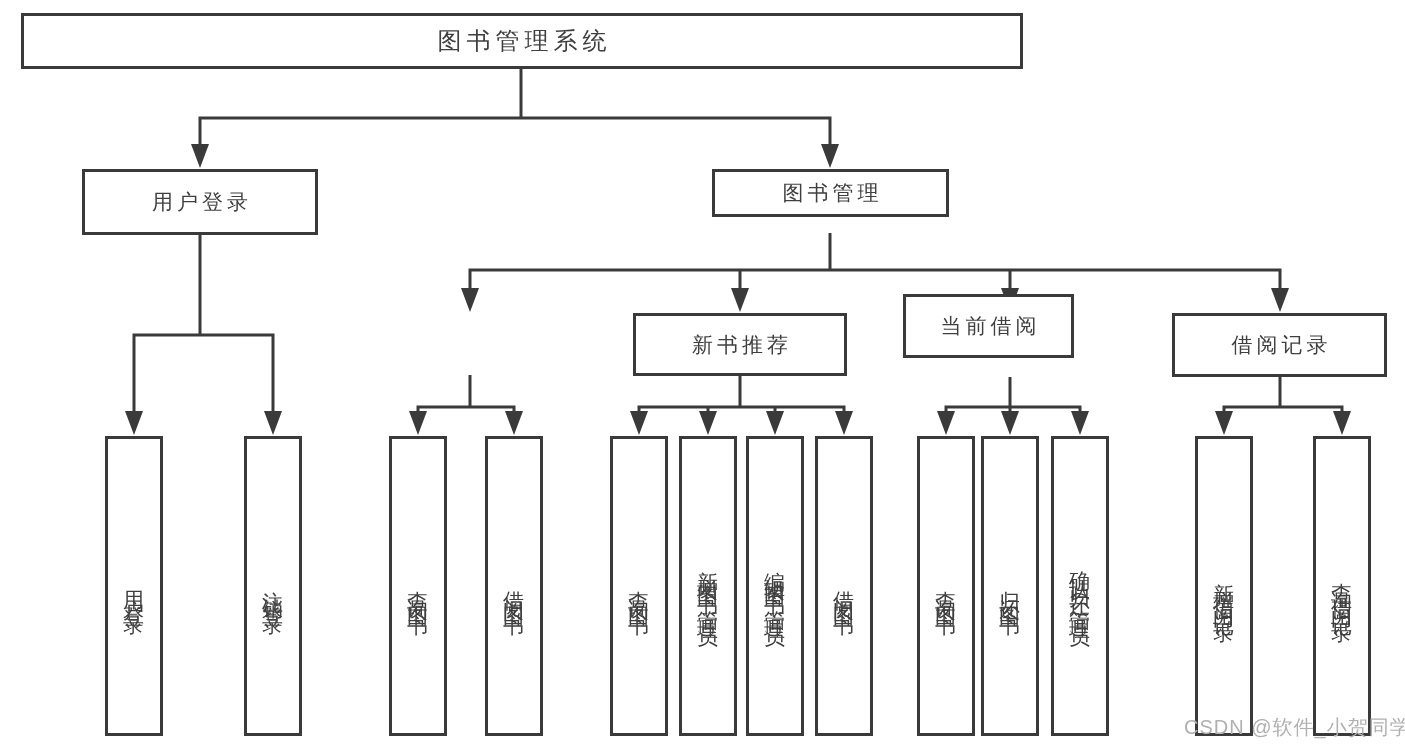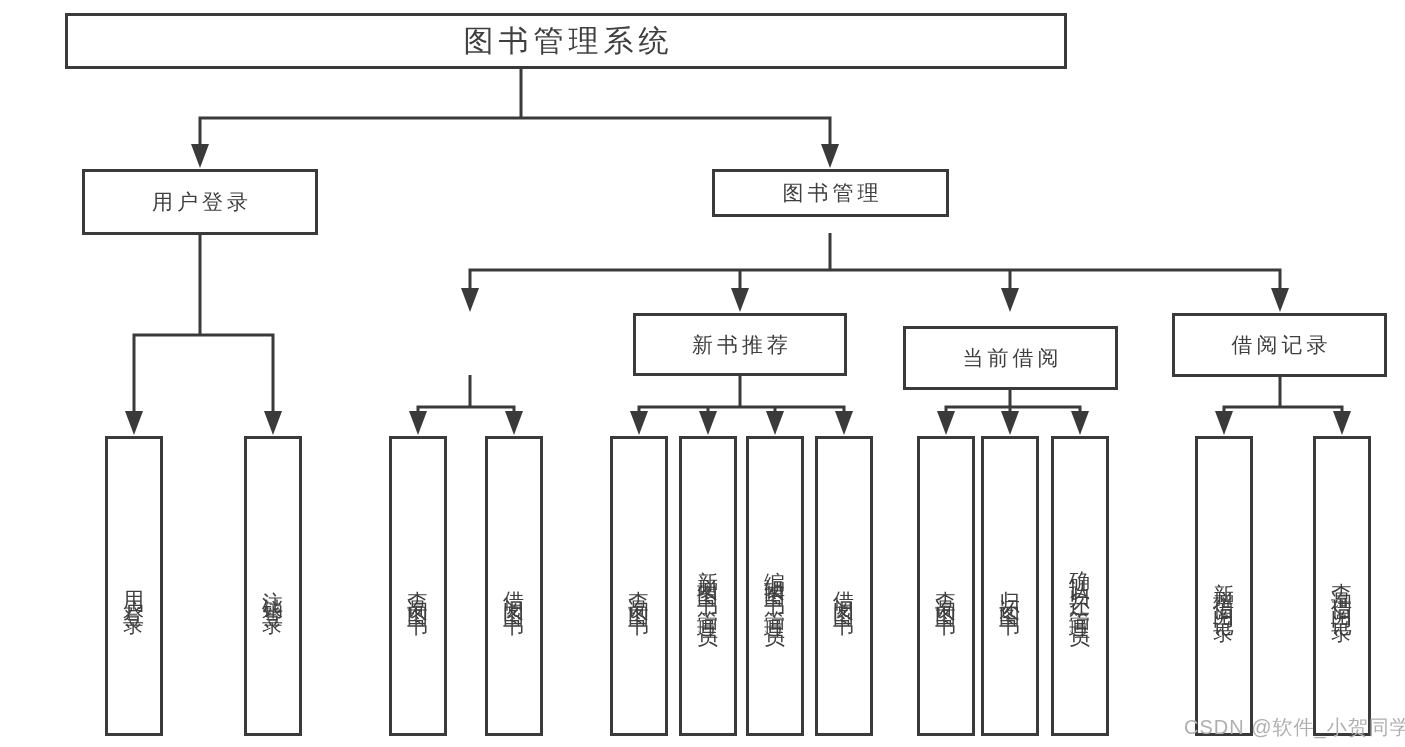--- a/index.html
+++ b/index.html
@@ -33,24 +33,23 @@
     justify-content:center;
     color:var(--text);
   }
   .hnode{
     font-size:21px;
     letter-spacing:4px;
     text-indent:4px; 
     white-space:nowrap;
   }
   .rootnode{
-    font-size:30px;
+    font-size:24px;
     letter-spacing:5px;
     text-indent:5px;
-    margin-left:44px;
   }
   .leaf{
     top:436px;
     height:300px;
     width:58px;
   }
   .vtext{
     writing-mode:vertical-rl;
     text-orientation:mixed;
     font-size:21px;
@@ -133,21 +132,21 @@
       <polygon points="1333,411 1351,411 1342,435"></polygon>
     </g>
   </svg>
 
   <div class="node hnode rootnode" style="left:21px;top:13px;width:1002px;height:56px;">图书管理系统</div>
 
   <div class="node hnode" style="left:82px;top:169px;width:236px;height:66px;">用户登录</div>
   <div class="node hnode" style="left:712px;top:169px;width:237px;height:48px;">图书管理</div>
 
   <div class="node hnode" style="left:633px;top:313px;width:214px;height:63px;">新书推荐</div>
-  <div class="node hnode" style="left:903px;top:326px;width:215px;height:64px;">当前借阅</div>
+  <div class="node hnode" style="left:903px;top:294px;width:171px;height:64px;">当前借阅</div>
   <div class="node hnode" style="left:1172px;top:313px;width:215px;height:64px;">借阅记录</div>
 
   <div class="node leaf" style="left:105px;">
     <span class="vtext">用户登录</span>
   </div>
   <div class="node leaf" style="left:244px;">
     <span class="vtext">注销登录</span>
   </div>
 
   <div class="node leaf" style="left:389px;">

